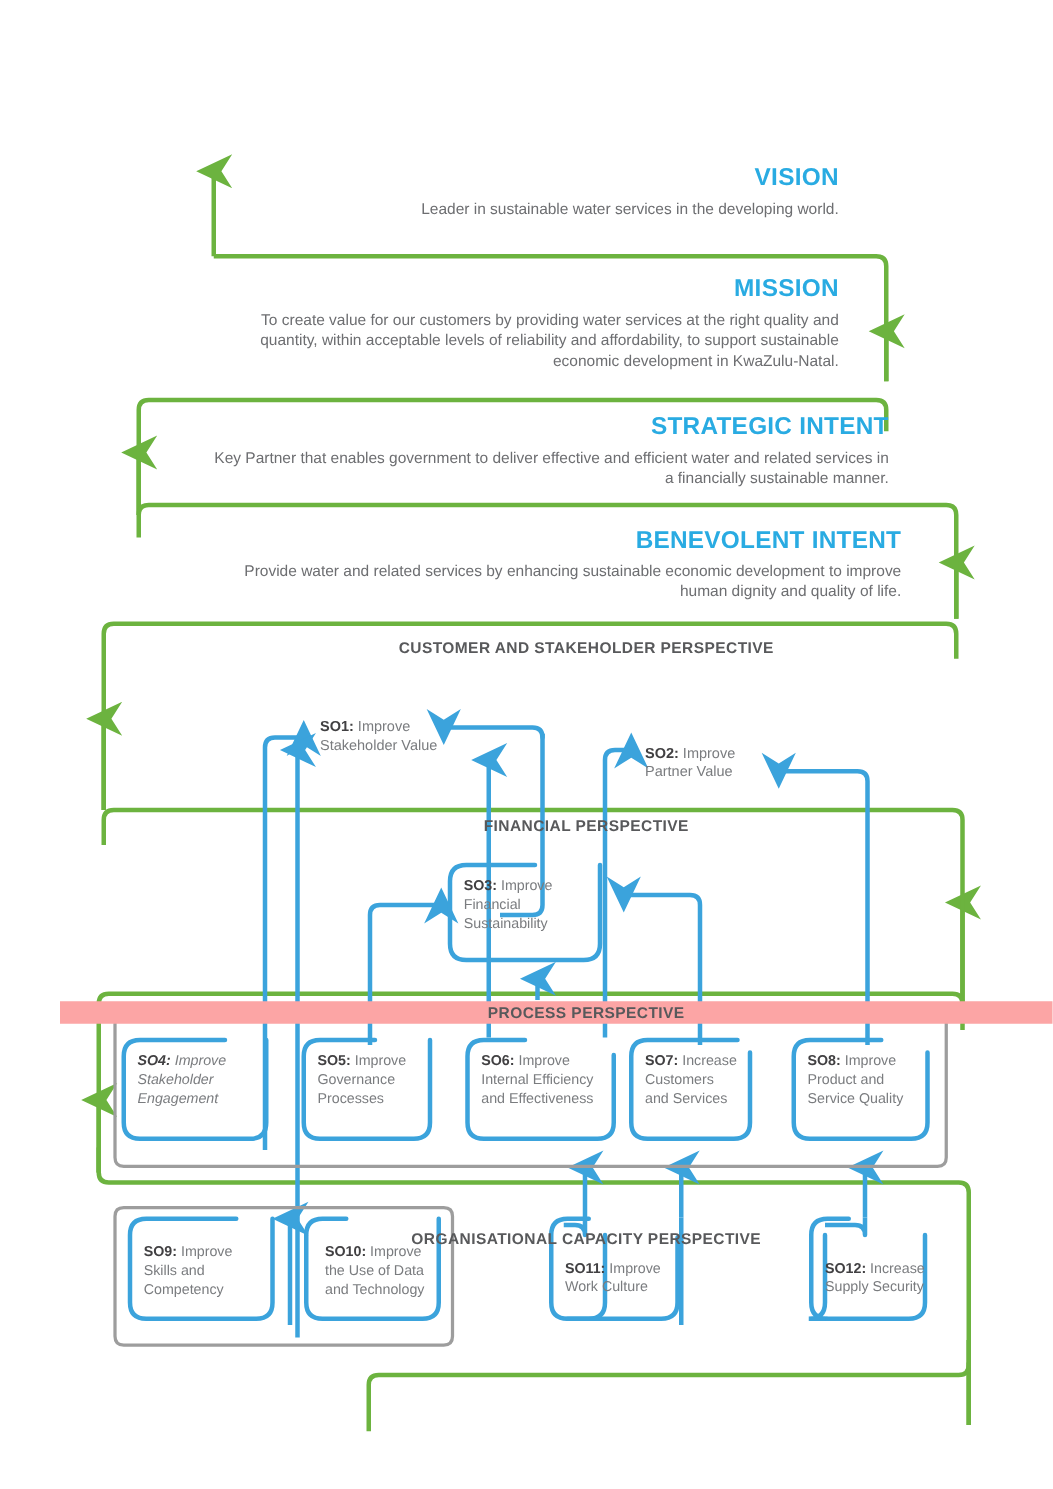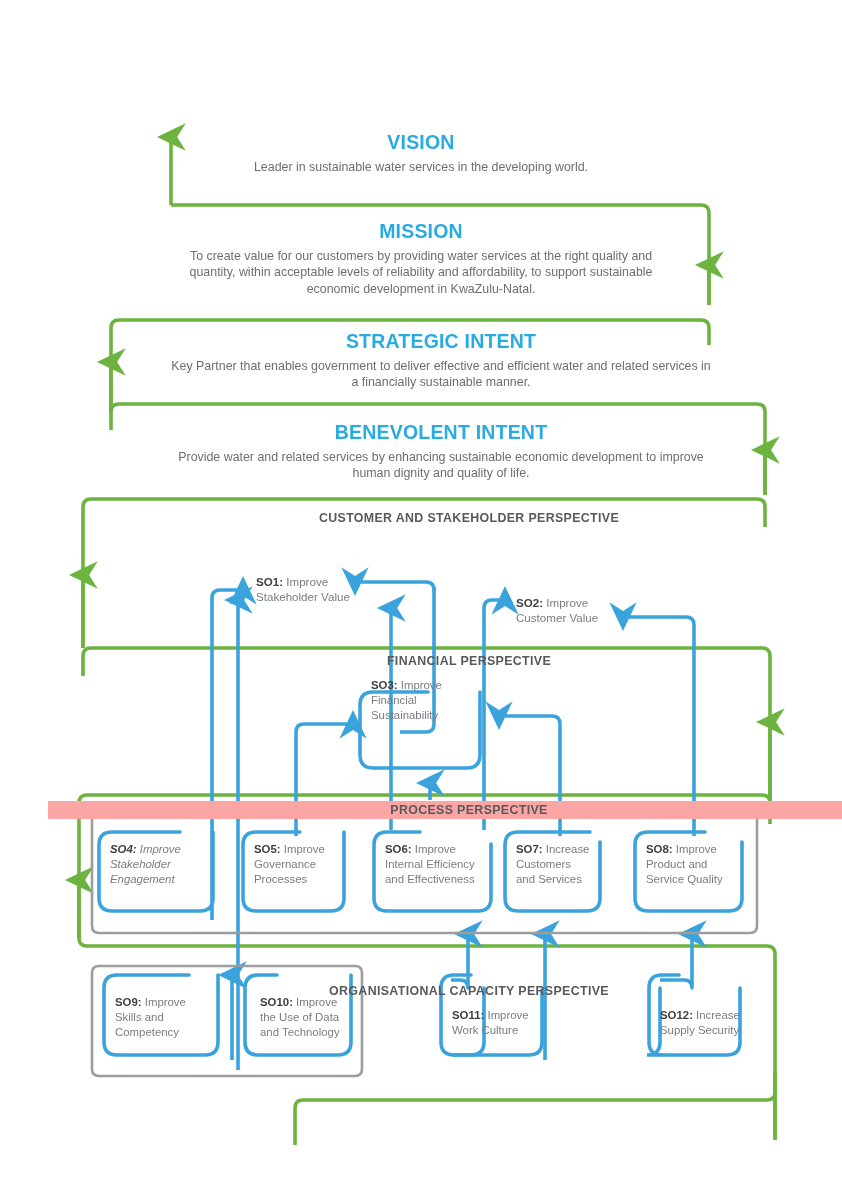--- a/index.html
+++ b/index.html
@@ -5,21 +5,21 @@
   html,body{margin:0;padding:0;background:#ffffff;}
   body{width:842px;height:1191px;position:relative;overflow:hidden;
        font-family:"Liberation Sans","DejaVu Sans",sans-serif;
        -webkit-font-smoothing:antialiased;}
   #stage{position:absolute;left:0;top:0;width:842px;height:1191px;}
   #wires{position:absolute;left:0;top:0;width:842px;height:1191px;}
 
   .ttl{position:absolute;left:84px;top:72px;font-size:31px;font-weight:bold;
        letter-spacing:-0.2px;color:#29abe2;}
 
-  .band{position:absolute;text-align:center;}
+  .band{position:absolute;text-align:right;}
   .band .hd{color:#29abe2;font-size:19.5px;font-weight:bold;letter-spacing:.2px;
             margin:0 0 5px 0;}
   .band .bd{color:#6d6e71;font-size:12.4px;line-height:16.4px;}
 
   .plabel{position:absolute;color:#58595b;font-weight:bold;font-size:12.4px;
           letter-spacing:.35px;text-align:center;white-space:nowrap;margin-left:48px;}
 
   .obj{position:absolute;color:#7a7c7f;font-size:11.6px;line-height:15.2px;}
   .obj b{color:#414042;font-weight:bold;}
 
@@ -142,24 +142,24 @@
   <div class="plabel" style="left:0;top:511px;width:842px;">CUSTOMER AND STAKEHOLDER PERSPECTIVE</div>
   <div class="plabel" style="left:0;top:654px;width:842px;">FINANCIAL PERSPECTIVE</div>
   <div class="plabel" style="left:0;top:801px;width:842px;background:#fca5a5;padding:2px 0;">PROCESS PERSPECTIVE</div>
   <div class="plabel" style="left:0;top:984px;width:842px;">ORGANISATIONAL CAPACITY PERSPECTIVE</div>
 
   <div class="obj" style="left:256px;top:574px;width:110px;">
     <b>SO1:</b><span> Improve Stakeholder Value</span>
   </div>
 
   <div class="obj" style="left:516px;top:595px;width:110px;">
-    <b>SO2:</b><span>  Improve Customer Value</span>
+    <b>SO2:</b><span>  Improve Partner Value</span>
   </div>
 
-  <div class="bx" style="left:360px;top:668px;width:120px;height:76px;">
+  <div class="bx" style="left:360px;top:692px;width:120px;height:76px;">
     <b>SO3:</b><span>  Improve Financial Sustainability</span>
   </div>
 
   <div class="bx" style="left:99px;top:832px;width:114px;height:79px;font-style:italic;">
     <b>SO4:</b><span> Improve Stakeholder Engagement</span>
   </div>
 
   <div class="bx" style="left:243px;top:832px;width:101px;height:79px;">
     <b>SO5:</b><span> Improve Governance Processes</span>
   </div>

